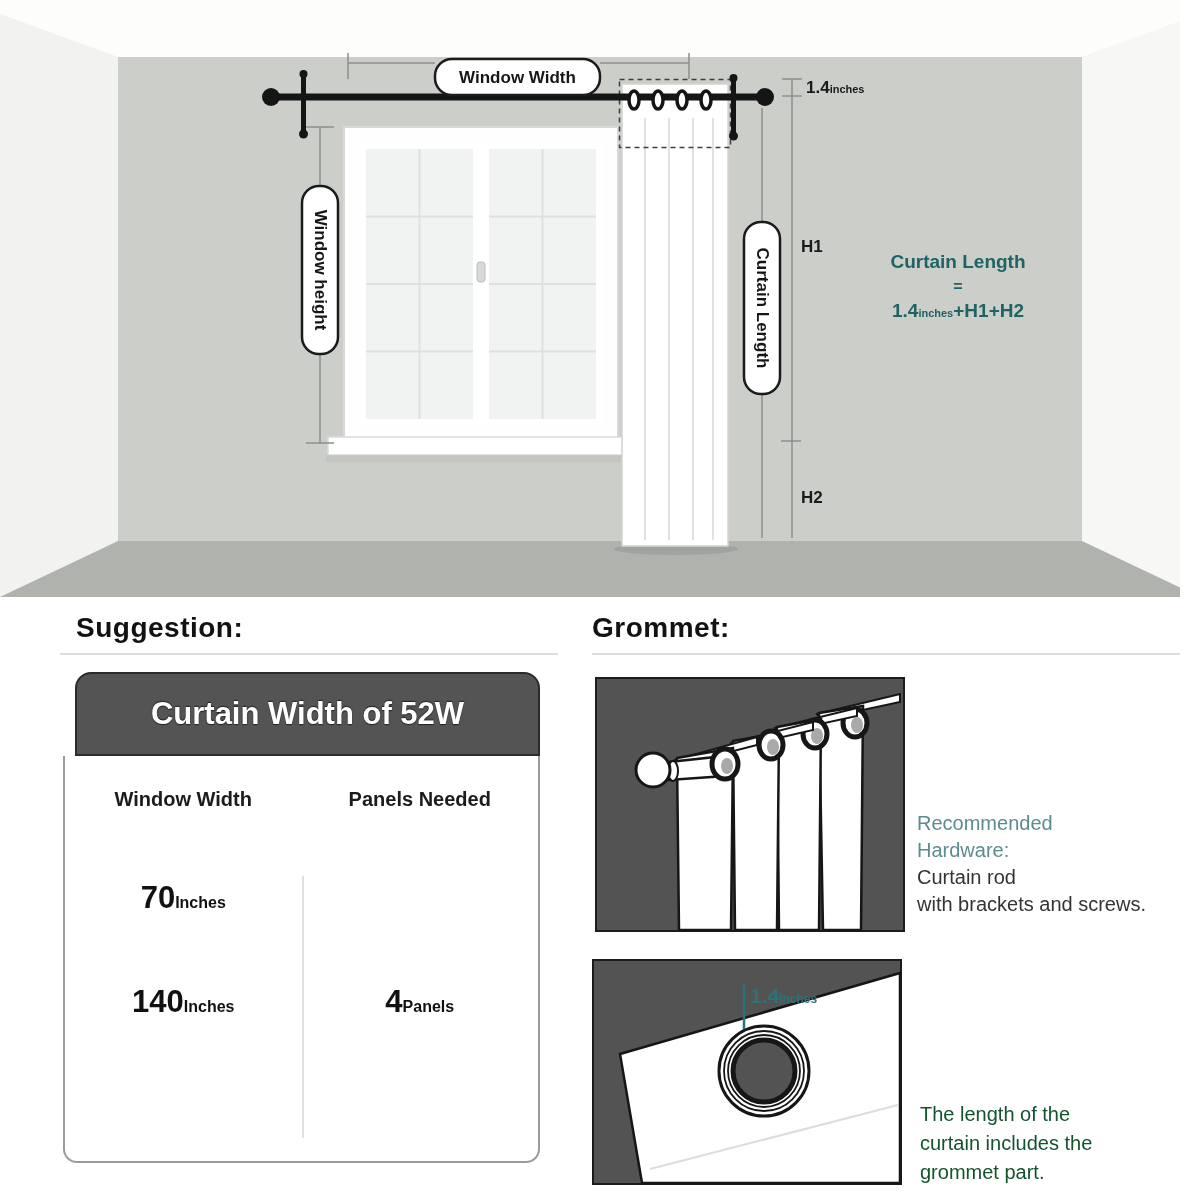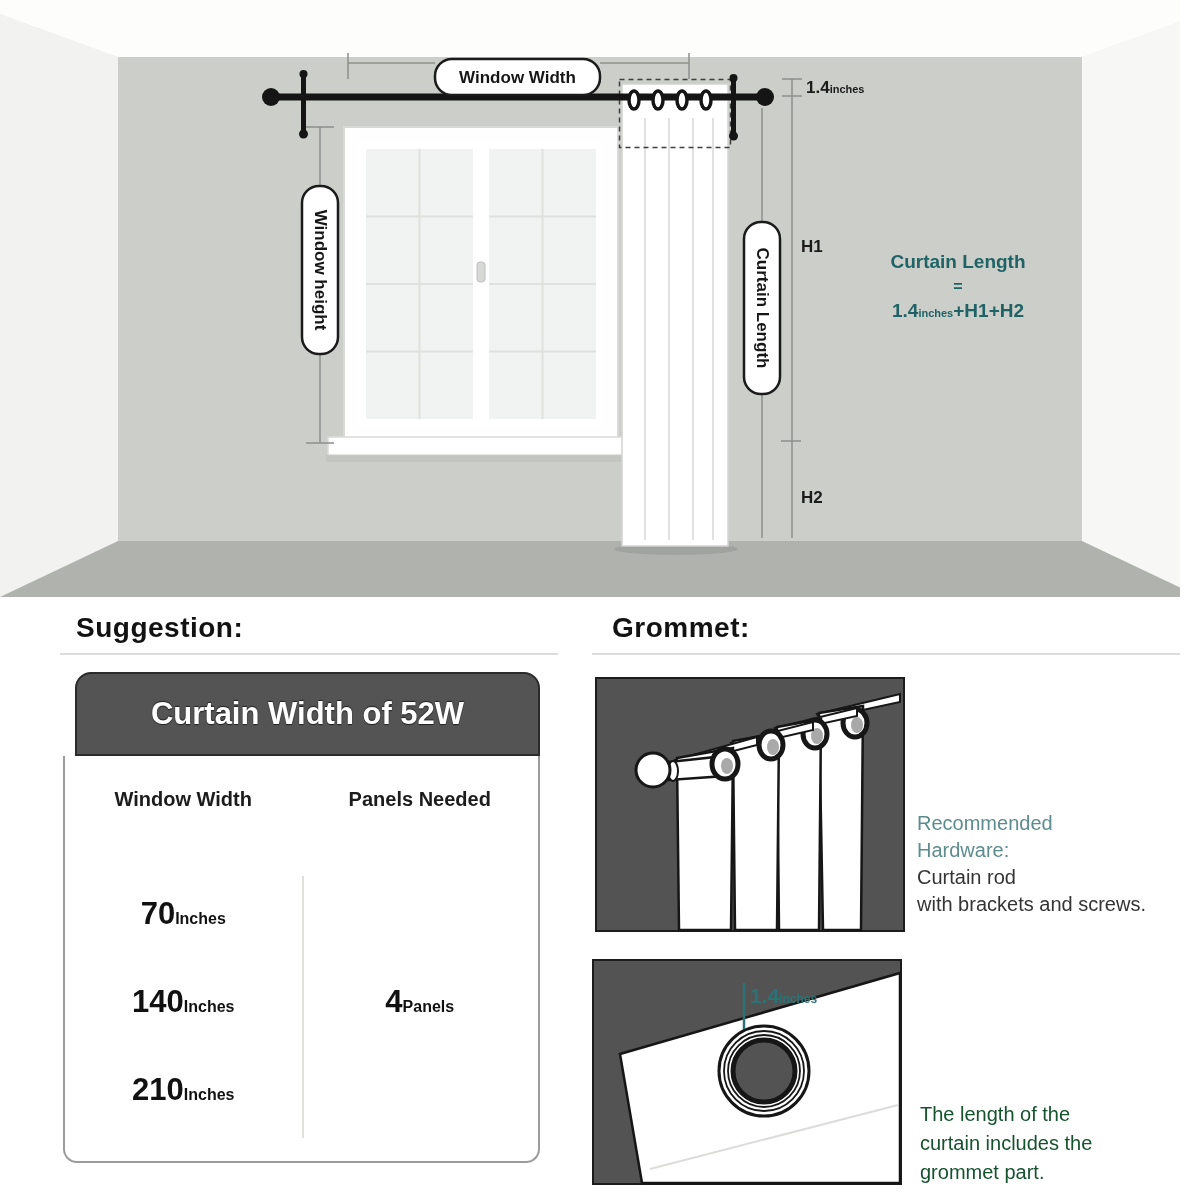--- a/index.html
+++ b/index.html
@@ -153,34 +153,33 @@
     <div class="card-header">
       <span class="card-title">Curtain Width of 52W</span>
     </div>
     <div class="card-body">
       <div class="v-divider"></div>
       <div class="col-row" style="top:32px">
         <div class="col-cell col-hdr">Window Width</div>
         <div class="col-cell col-hdr">Panels Needed</div>
       </div>
 
-      <div class="col-row" style="top:140px">
+      <div class="col-row" style="top:124px">
         <div class="col-cell"><span class="num">70</span><span class="unit">Inches</span></div>
       </div>
       <div class="col-row" style="top:228px">
         <div class="col-cell"><span class="num">140</span><span class="unit">Inches</span></div>
         <div class="col-cell"><span class="num">4</span><span class="unit">Panels</span></div>
       </div>
       <div class="col-row" style="top:316px">
-        <div class="col-cell"><span class="num">210</span><span class="unit">Inches</span></div>
       </div>
     </div>
   </div>
 
-  <div class="abs section-heading" style="left:612px;top:612px">Grommet:</div>
+  <div class="abs section-heading" style="left:592px;top:612px">Grommet:</div>
   <div class="abs rule" style="left:592px;top:653px;width:603px"></div>
 
   <svg class="abs" style="left:595px;top:677px" width="310" height="255" viewBox="0 0 310 255">
     <rect x="1" y="1" width="308" height="253" fill="#535353" stroke="#1c1c1c" stroke-width="2"></rect>
     <g fill="#ffffff" stroke="#161616">
       <polygon points="222,37 305,17 305,25 226,42" stroke-width="2"></polygon>
       <polygon points="224,36 268,29 266,253 228,253" stroke-width="2.5"></polygon>
       <g>
         <ellipse cx="260" cy="46" rx="12" ry="14" stroke-width="5" fill="#ffffff"></ellipse>
         <ellipse cx="262" cy="48" rx="6" ry="8" fill="#a9a9a9" stroke="none"></ellipse>

